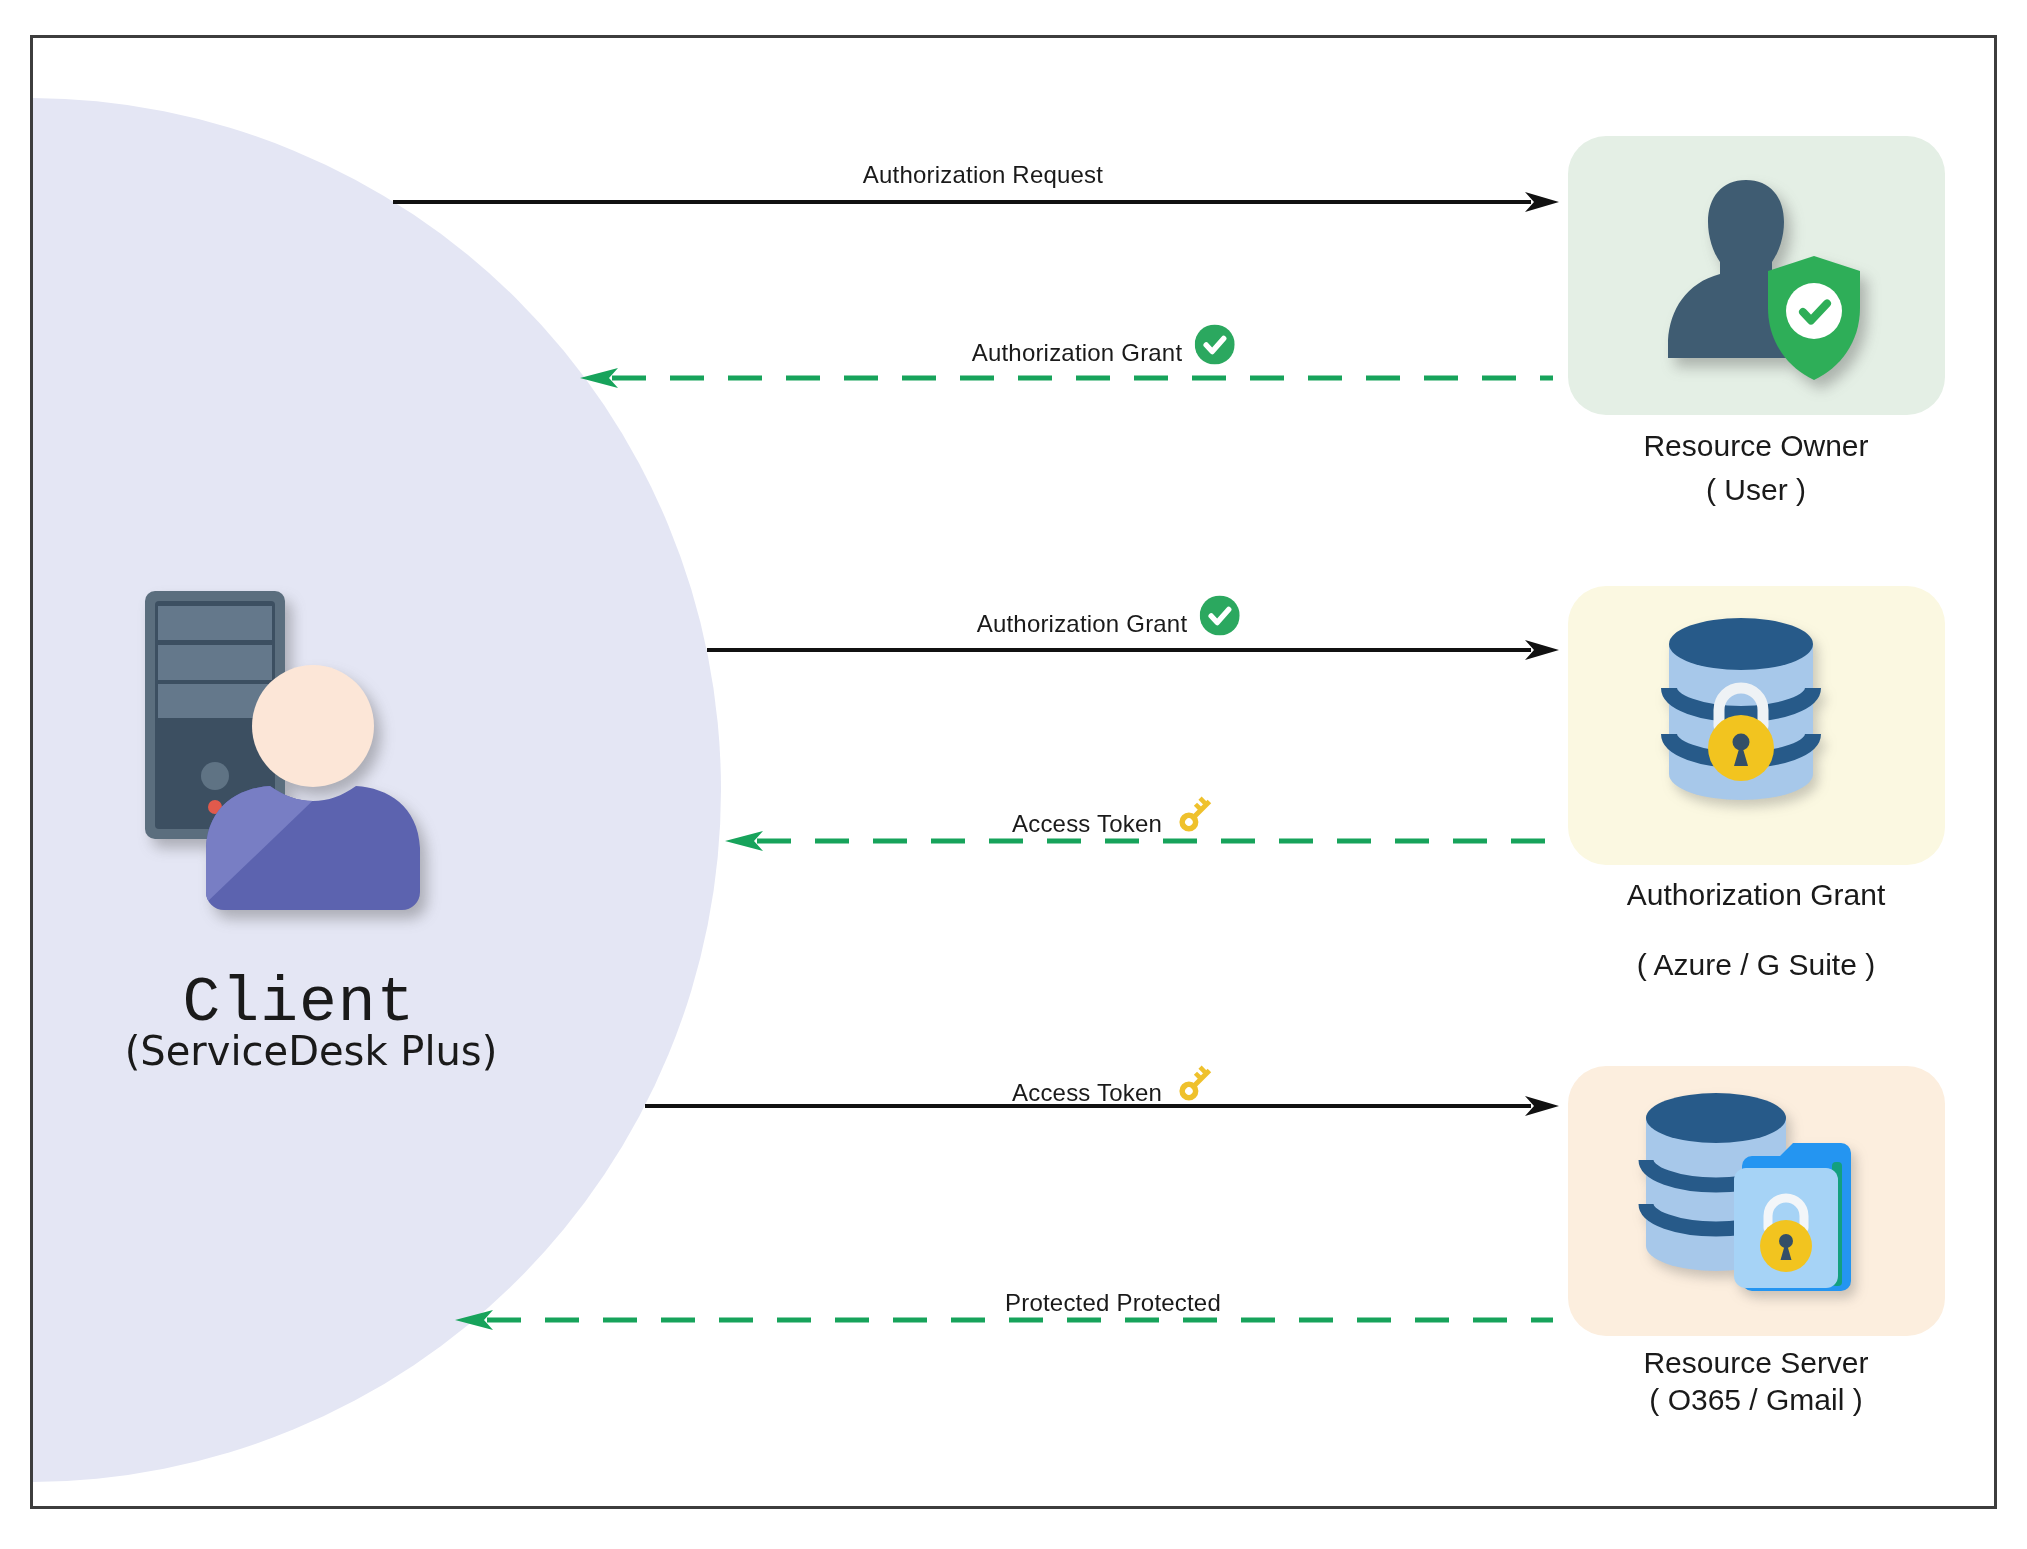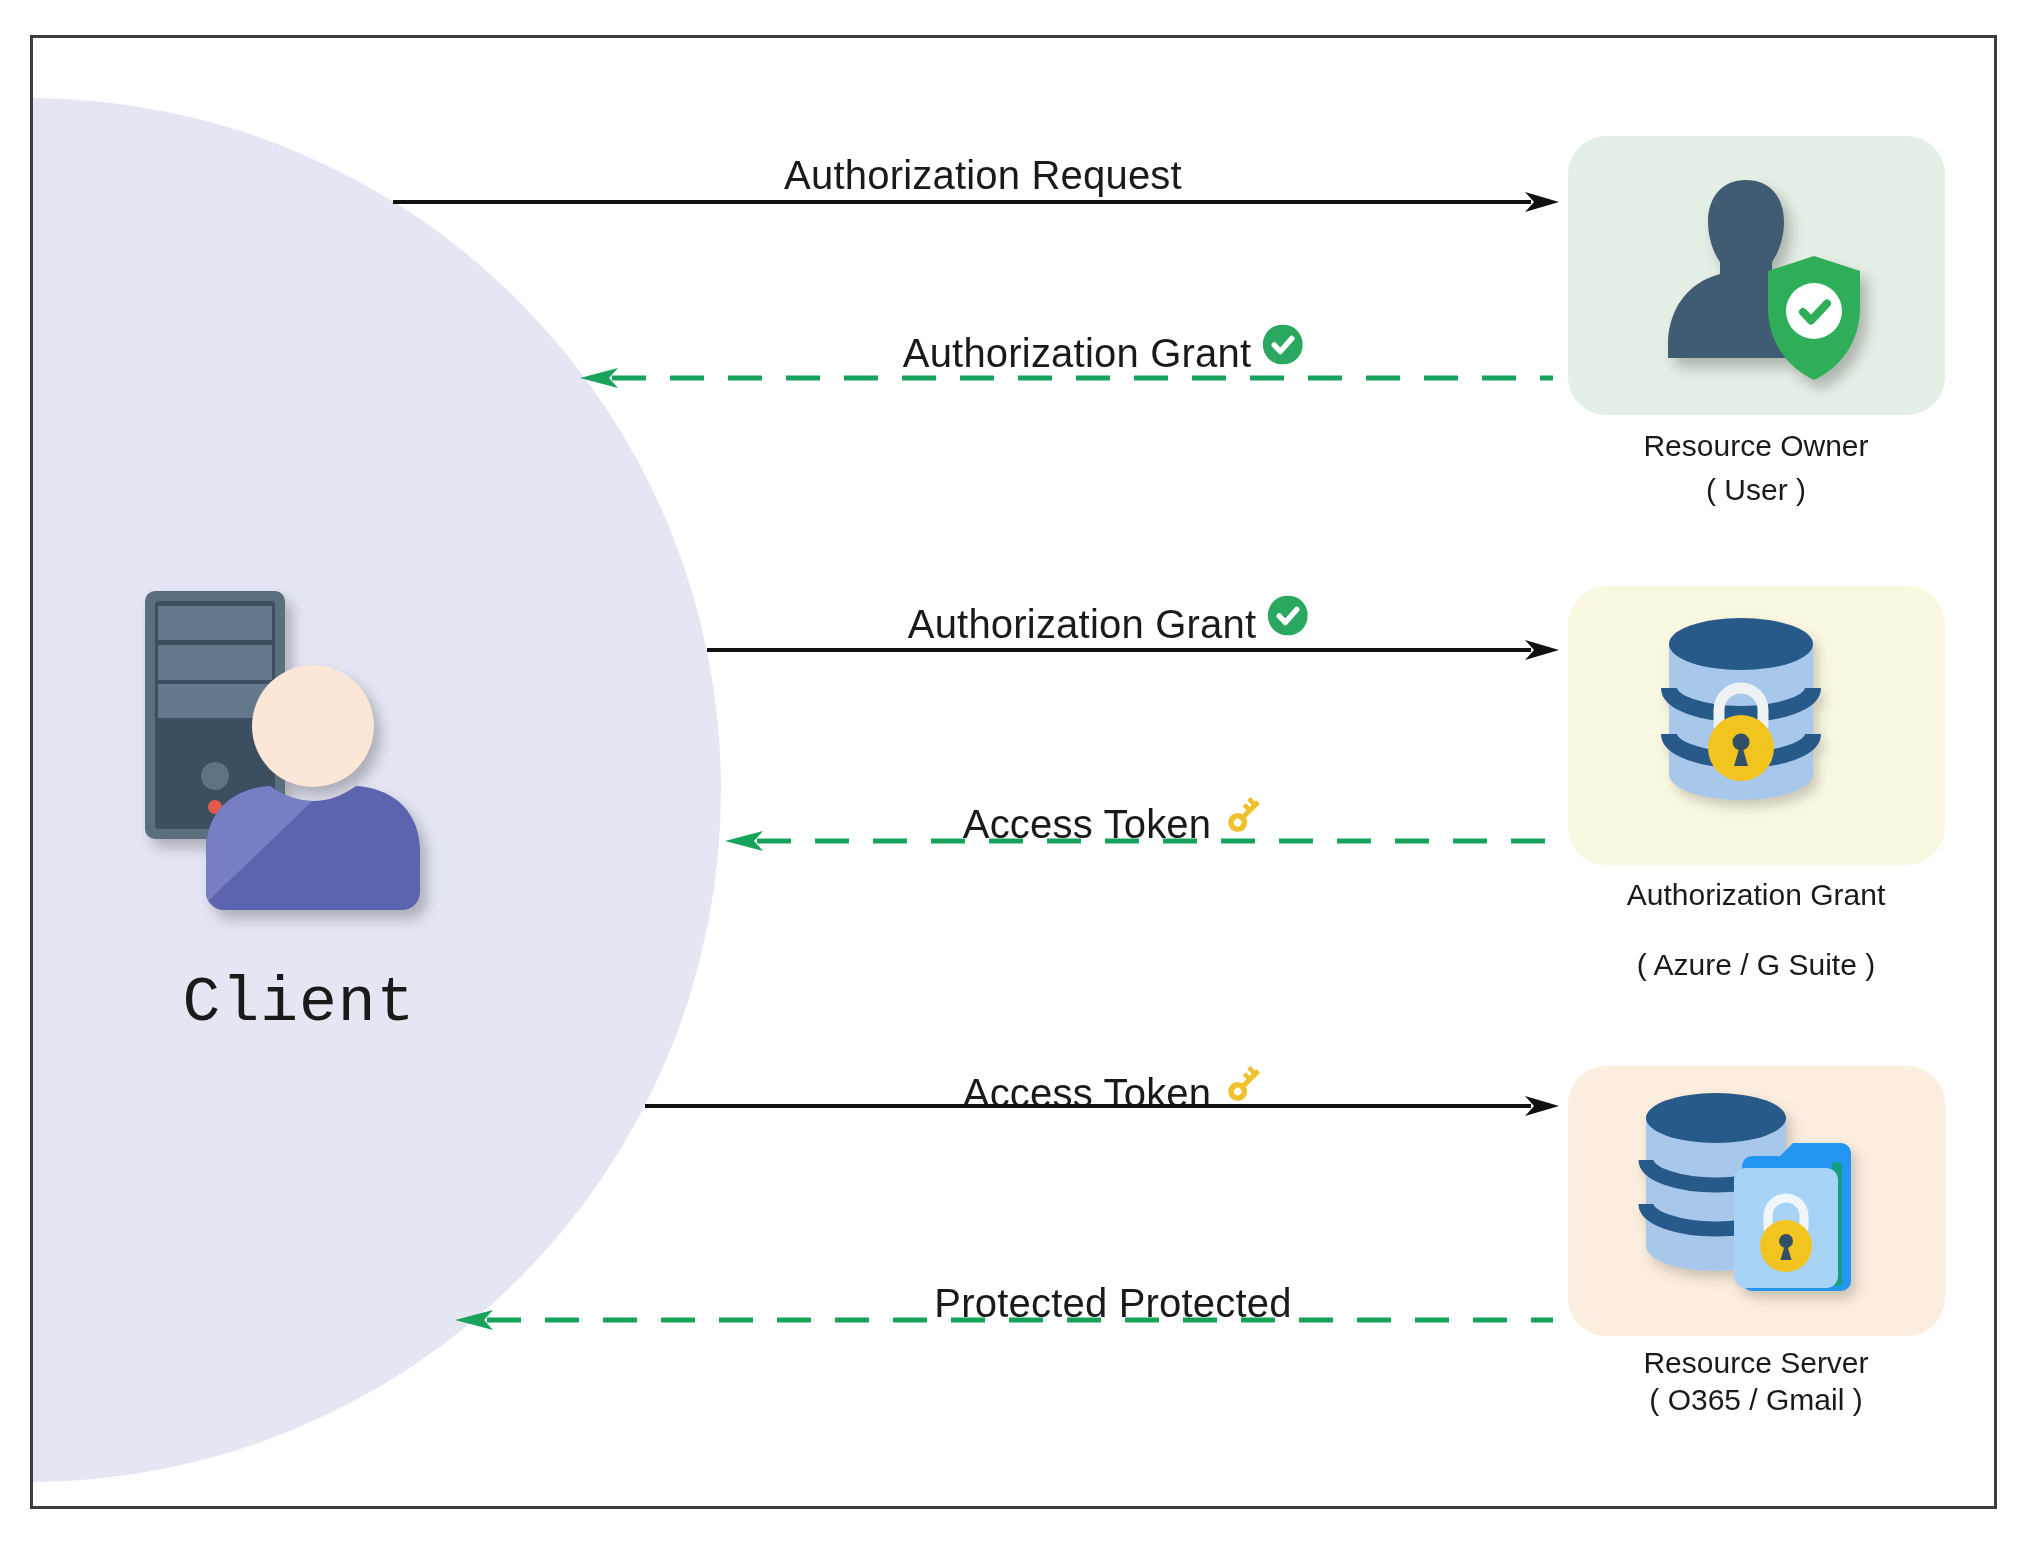--- a/index.html
+++ b/index.html
@@ -5,21 +5,21 @@
   html,body{margin:0;padding:0;background:#ffffff;}
   #stage{position:relative;width:2027px;height:1549px;background:#ffffff;overflow:hidden;
          font-family:"Liberation Sans",sans-serif;color:#1a1a1a;}
   #frame{position:absolute;left:30px;top:35px;width:1967px;height:1474px;
          border:3px solid #3d3d3d;box-sizing:border-box;background:#ffffff;overflow:hidden;}
   .client-circle{position:absolute;left:-696px;top:60px;width:1384px;height:1384px;
          border-radius:50%;background:#e4e6f4;}
   .abs{position:absolute;}
   .center-label{position:absolute;transform:translate(-50%,-50%);white-space:nowrap;
          display:flex;align-items:center;gap:12px;line-height:1;}
-  .arrow-label{font-size:40px;letter-spacing:0.2px;margin-top:17px;}
+  .arrow-label{font-size:24px;letter-spacing:0.2px;margin-top:17px;}
   .node-card{position:absolute;left:1535px;width:377px;border-radius:38px;}
   .node-title{position:absolute;transform:translate(-50%,-50%);white-space:nowrap;
          font-size:30px;line-height:1;}
   .node-subtitle{position:absolute;transform:translate(-50%,-50%);white-space:nowrap;
          font-size:30px;line-height:1;}
   .client-title{position:absolute;transform:translate(-50%,-50%);white-space:nowrap;
          font-family:Liberation Mono, monospace;font-size:63px;font-weight:500;letter-spacing:1px;}
   .client-subtitle{position:absolute;transform:translate(-50%,-50%);white-space:nowrap;
          font-family:"DejaVu Sans",sans-serif;font-size:40px;font-weight:400;}
   svg{display:block;}
@@ -48,20 +48,21 @@
       <defs>
         <clipPath id="bodyClip">
           <path d="M78,314 v-44 c2,-42 32,-60 64,-62 c14,10 28,15 43,15 c15,0 29,-5 43,-15 c32,2 62,20 64,62 v44 a18,18 0 0 1 -18,18 h-178 a18,18 0 0 1 -18,-18 z"></path>
         </clipPath>
       </defs>
       <path d="M78,314 v-44 c2,-42 32,-60 64,-62 c14,10 28,15 43,15 c15,0 29,-5 43,-15 c32,2 62,20 64,62 v44 a18,18 0 0 1 -18,18 h-178 a18,18 0 0 1 -18,-18 z" fill="#5c63af"></path>
       <polygon points="0,400 0,160 250,160" fill="#787ec4" clip-path="url(#bodyClip)"></polygon>
     </svg>
 
     <div class="client-title" style="left:266px;top:965px;">Client</div>
+    <div class="client-subtitle" style="left:278px;top:1013px;">(ServiceDesk Plus)</div>
 
     <div class="center-label" style="left:950px;top:128px;">
       <span class="arrow-label">Authorization Request</span>
     </div>
     <svg class="abs" style="left:360px;top:151px;" width="1168" height="26" viewBox="0 0 1168 26">
       <line x1="0" y1="13" x2="1138" y2="13" stroke="#111111" stroke-width="4"></line>
       <polygon points="1132,3 1166,13 1132,23 1141,13" fill="#111111"></polygon>
     </svg>
 
     <div class="center-label" style="left:1070px;top:306px;">

